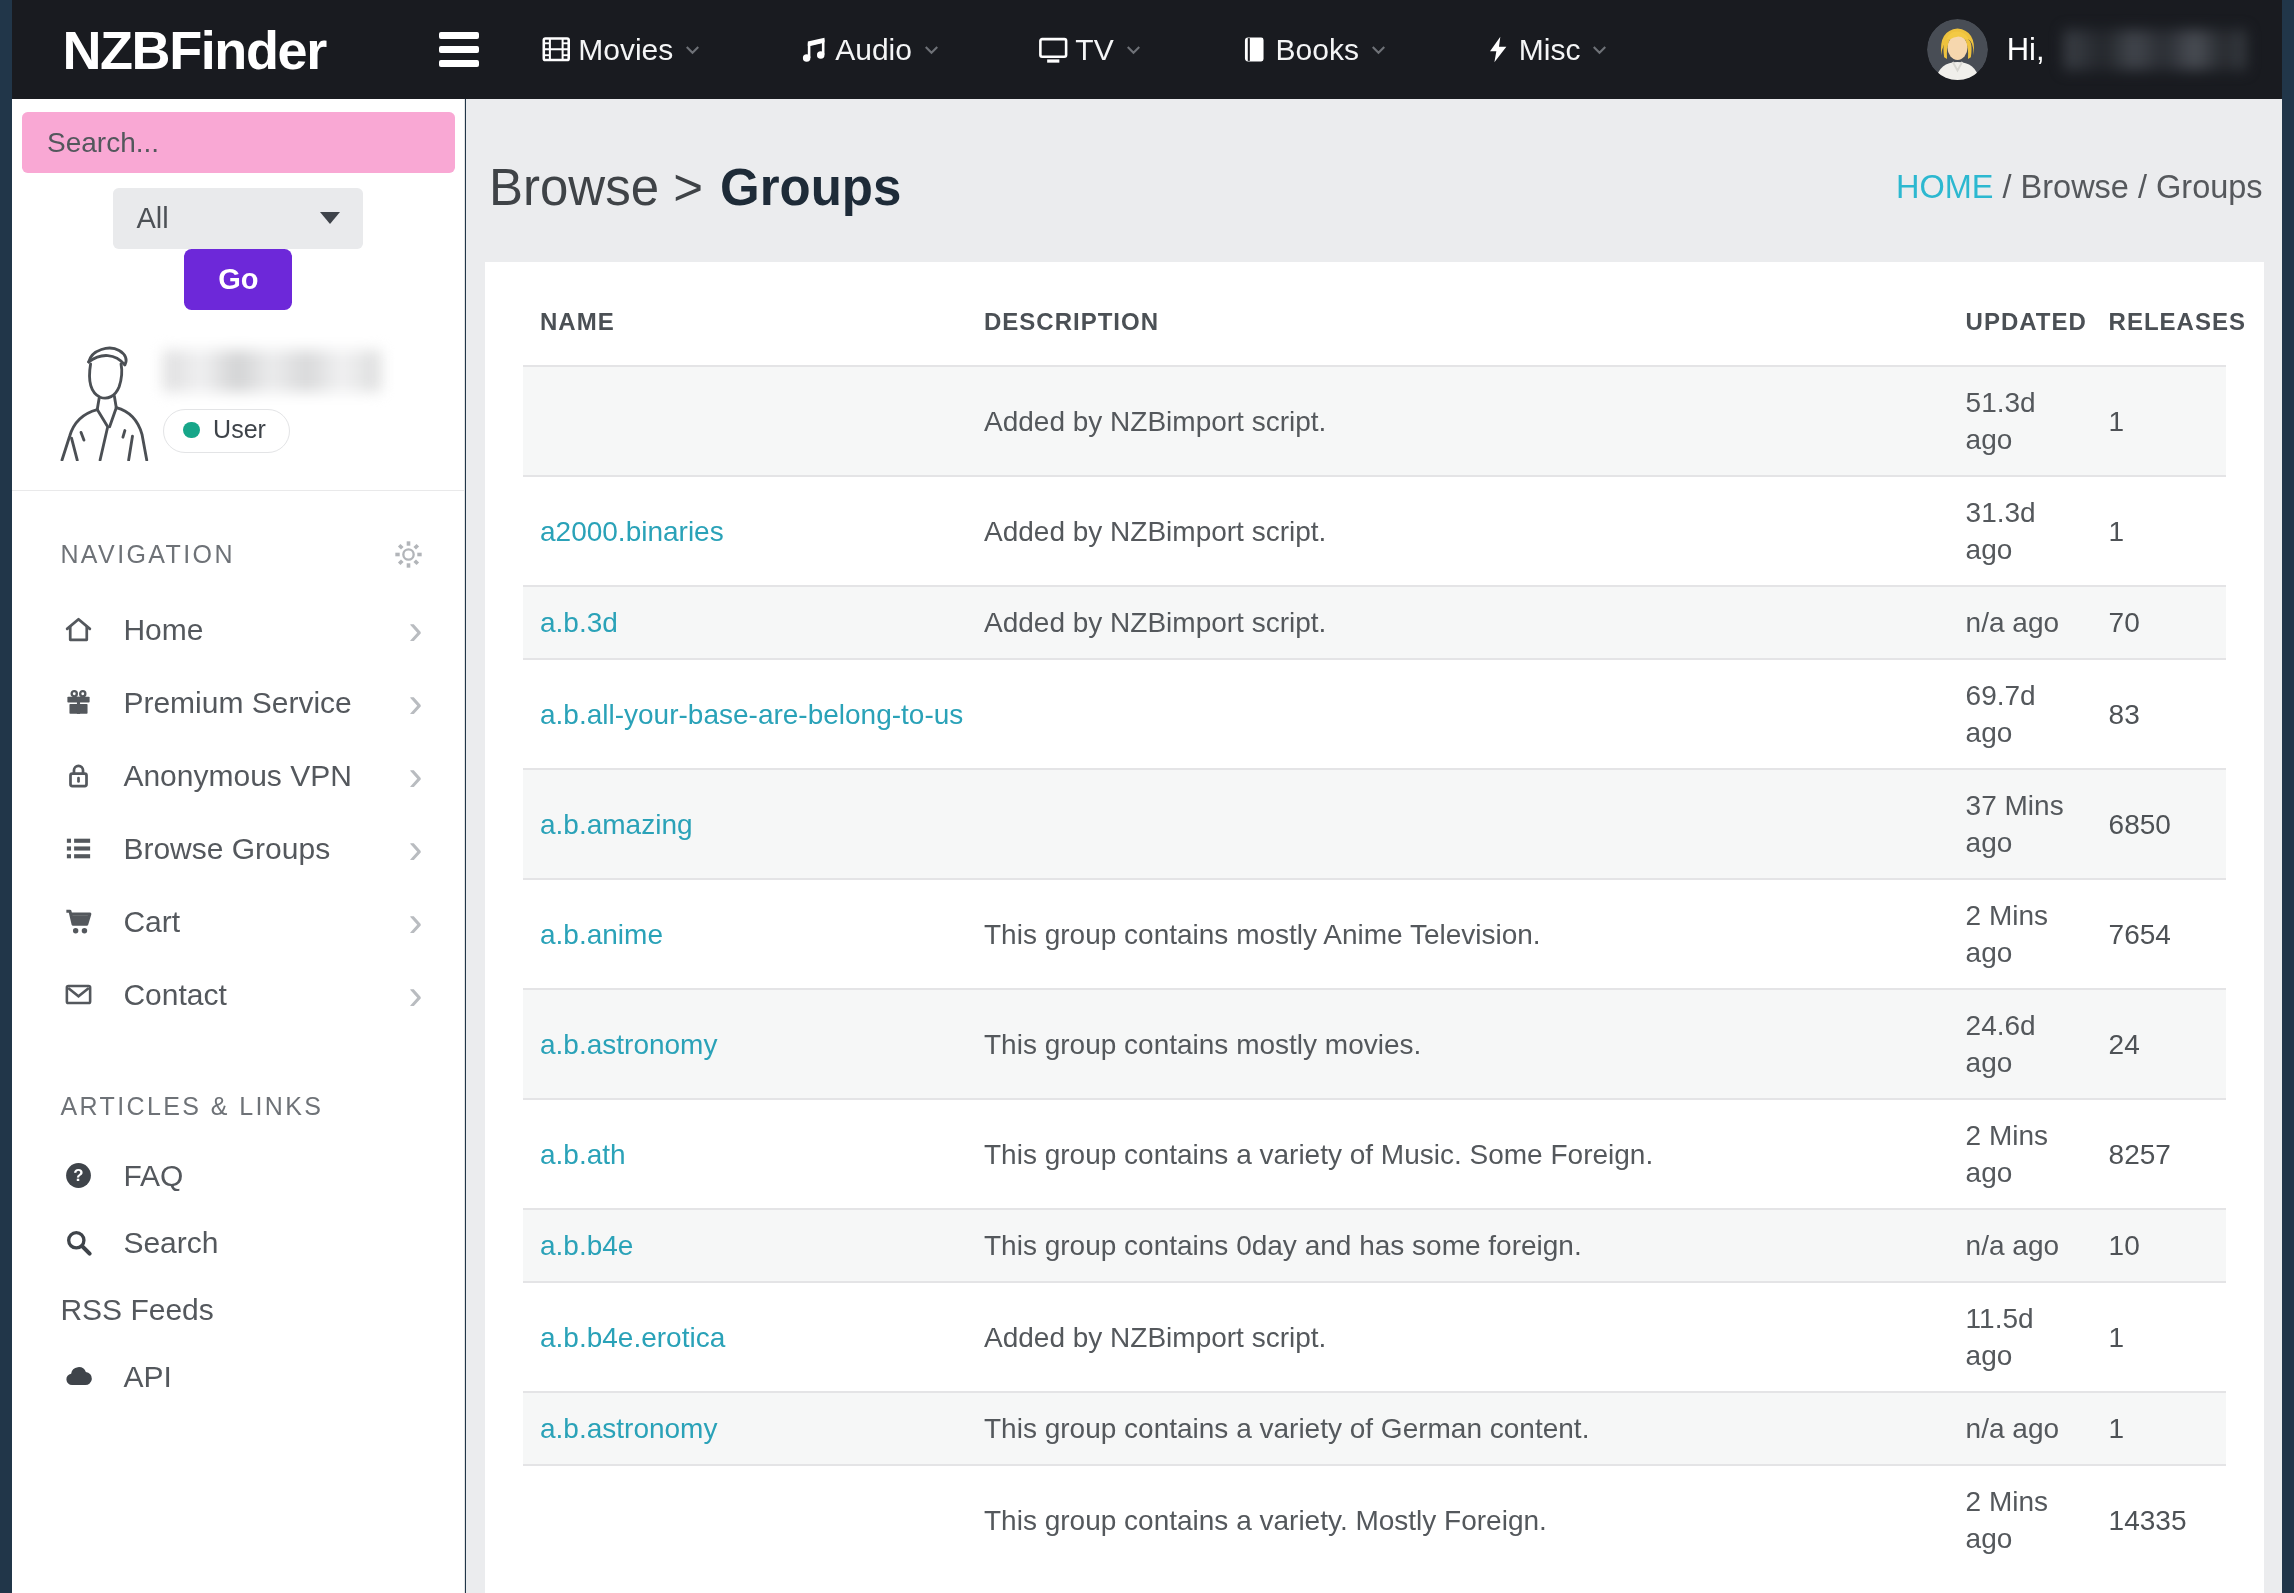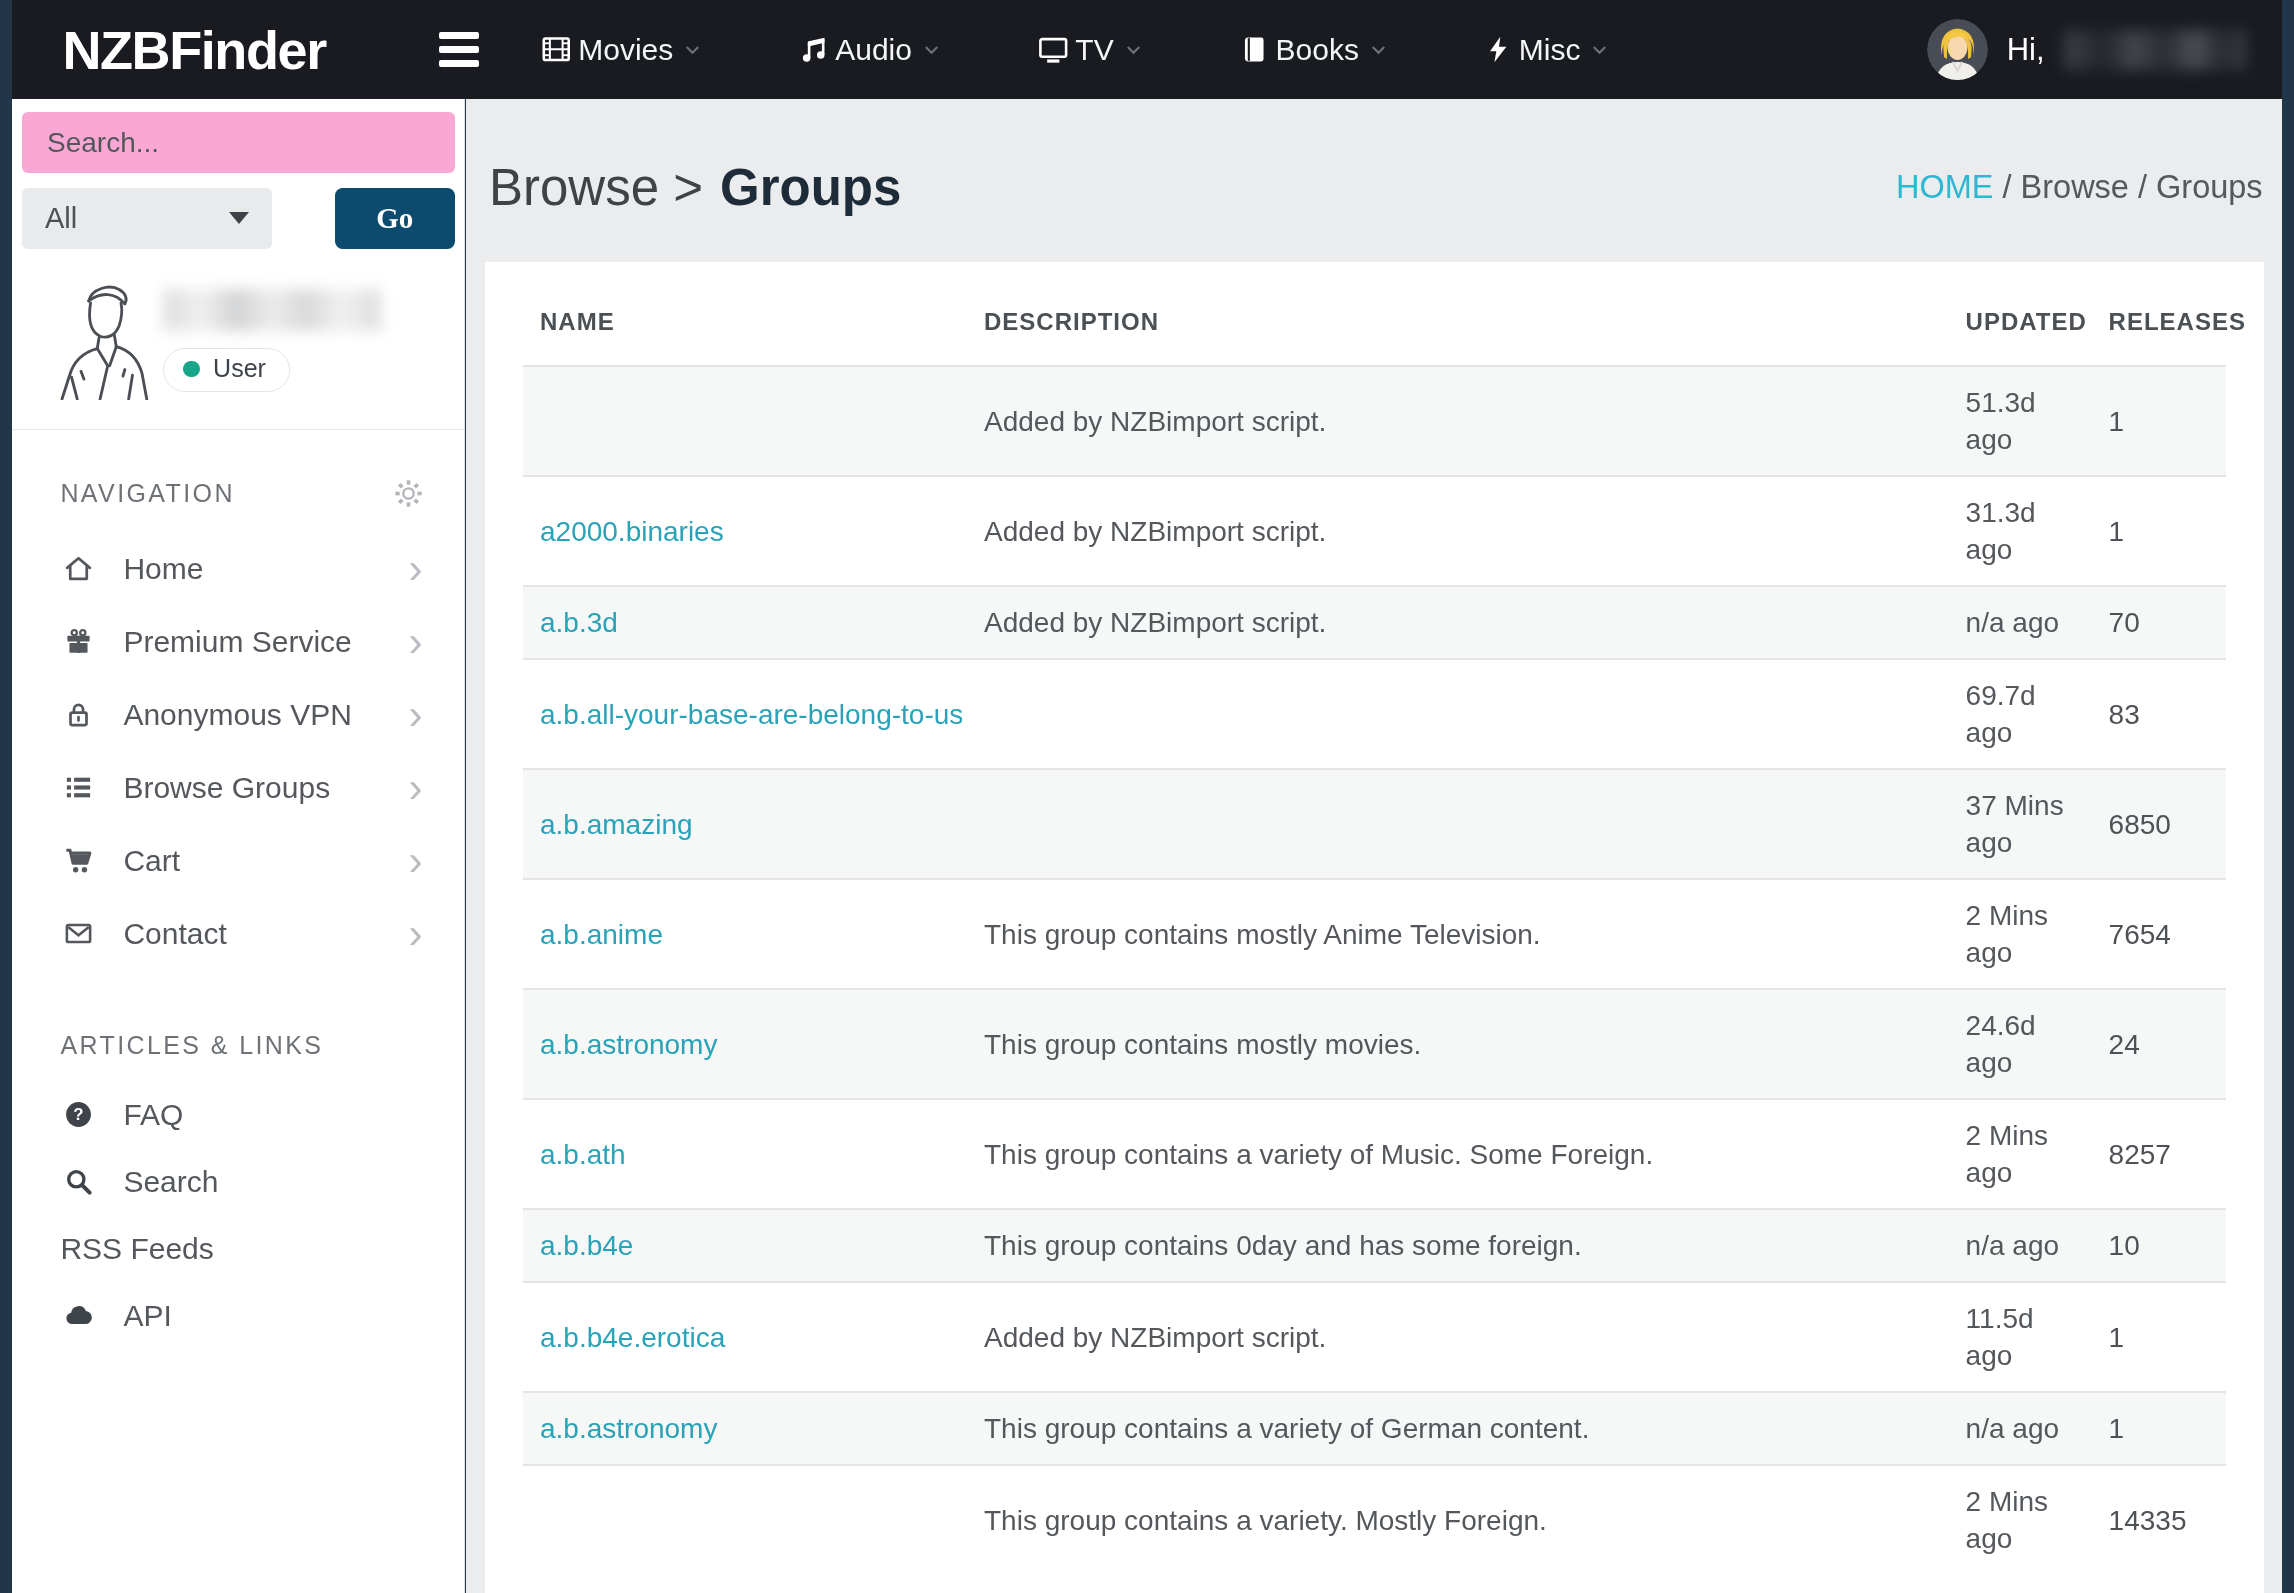--- a/index.html
+++ b/index.html
@@ -36,30 +36,30 @@
   .sidebar {
     position:absolute; left:12.4px; top:99px; width:453px; bottom:0;
     background:#ffffff; border-right:1px solid #e2e3e4;
   }
   .search-wrap { padding:13.4px 9.6px 0 9.6px; }
   .search-input {
     width:100%; height:61px; background:#f9a8d4; border:none; border-radius:5.7px;
     font-size:28px; color:#4d5156; padding:0 25px; font-family:inherit; outline:none;
   }
   .search-input::placeholder { color:#53575c; opacity:1; }
-  .filter-row { display:flex; justify-content:space-between; align-items:center; padding:14.3px 9.6px 0 9.6px; }
+  .filter-row { display:flex; justify-content:space-between; align-items:center; padding:14.3px 9.6px 0 9.6px;flex-direction:column; }
   .select {
     width:250px; height:61px; background:#e9eaec; border-radius:5.7px;
     display:flex; align-items:center; justify-content:space-between;
     padding:0 23px; font-size:29px; color:#4d5156; cursor:pointer;
   }
   .select .tri { width:0; height:0; border-left:10.5px solid transparent; border-right:10.5px solid transparent; border-top:12.4px solid #3e434a; }
   .go-btn {
-    width:120px; height:61px; background:#0c4a6e; border:none; border-radius:7.6px;
-    color:#ffffff; font-size:29px; font-weight:700; cursor:pointer; font-family:Liberation Serif, serif;
+    width:108px; height:61px; background:#6d28d9; border:none; border-radius:7.6px;
+    color:#ffffff; font-size:29px; font-weight:700; cursor:pointer; font-family:Liberation Sans, sans-serif;
   }
   .user-block { display:flex; gap:13px; padding:32.5px 29px 0 42px; }
   .sketch-avatar { width:96px; height:119px; flex:none; }
   .user-meta { padding-top:7.6px; }
   .blur-name-light {
     width:218px; height:42px; filter:blur(6.7px); border-radius:2.9px;
     background:linear-gradient(90deg,#dededf 0%,#f0f0f1 18%,#d2d3d4 34%,#ececed 50%,#d8d9da 66%,#f1f1f2 82%,#dcdddd 100%);
   }
   .user-badge {
     margin-top:17px; display:inline-flex; align-items:center; gap:13.4px;

